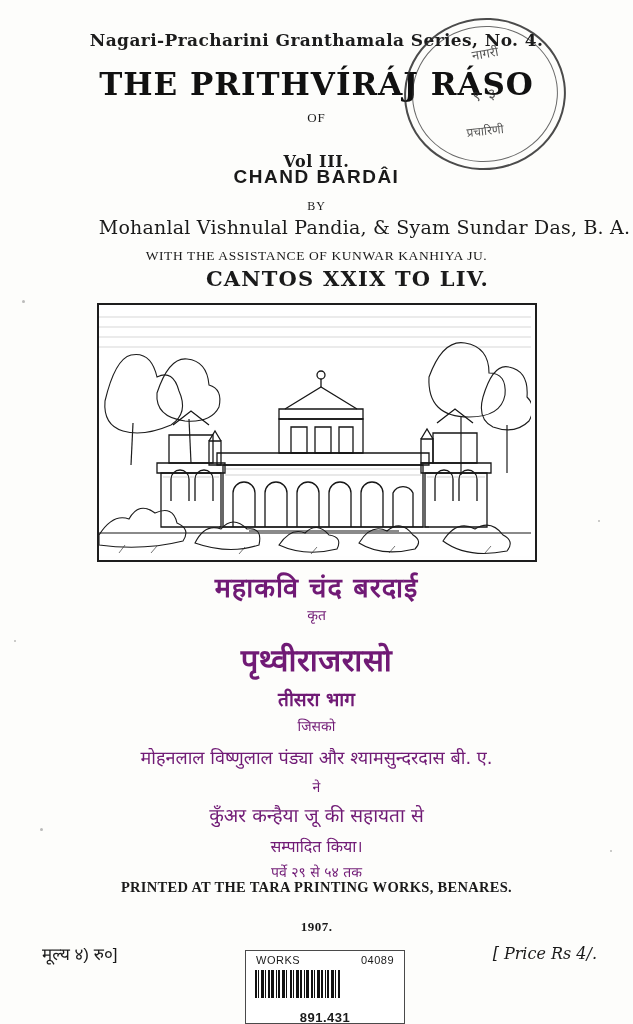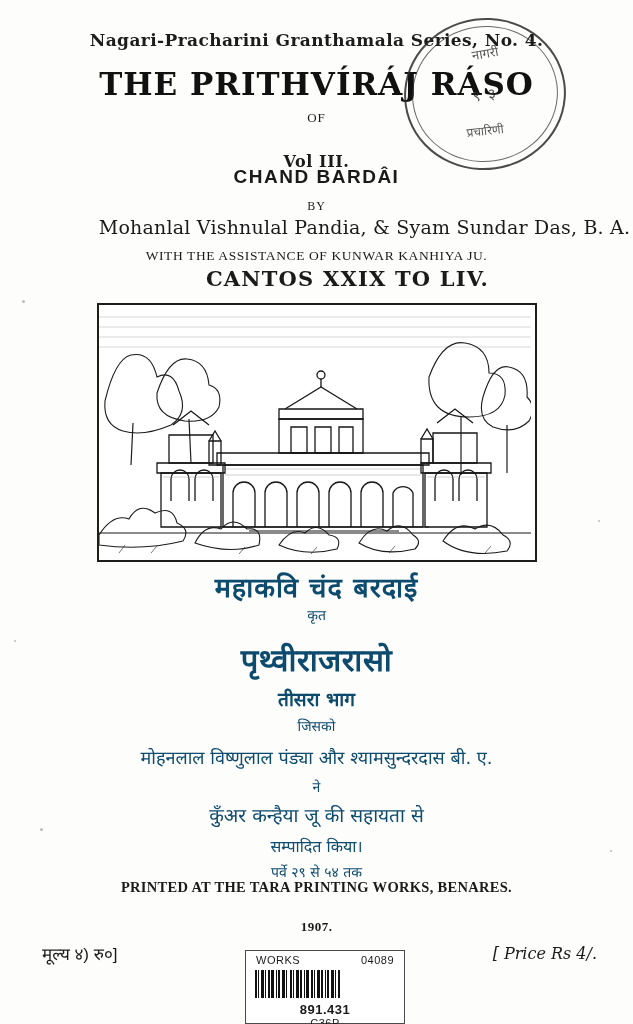--- a/index.html
+++ b/index.html
@@ -191,21 +191,21 @@
     overflow: hidden;
   }
 
   
   .dv {
     position: absolute;
     left: 0;
     width: 100%;
     text-align: center;
     font-family: "DejaVu Sans", sans-serif;
-    color: #0c4a6e;
+    color: #701a75;
   }
   .dv-poet   { top: 568px; font-size: 27px; font-weight: bold; letter-spacing: 1px; }
   .dv-krit   { top: 605px; font-size: 14px; }
   .dv-title  { top: 638px; font-size: 31px; font-weight: bold; letter-spacing: .5px; }
   .dv-part   { top: 686px; font-size: 19px; font-weight: bold; }
   .dv-jisko  { top: 716px; font-size: 14px; }
   .dv-eds    { top: 745px; font-size: 18px; }
   .dv-ne     { top: 777px; font-size: 14px; }
   .dv-assist { top: 802px; font-size: 19px; }
   .dv-comp   { top: 835px; font-size: 16px; }
@@ -273,21 +273,21 @@
     height: 28px;
     display: flex;
     align-items: stretch;
   }
   .bc-bars i { display: block; background: #111; height: 100%; }
   .bc-num {
     text-align: center;
     font-family: "Liberation Sans", sans-serif;
     font-size: 13px;
     font-weight: bold;
-    margin-top: 4px;
+    margin-top: 12px;
     letter-spacing: .5px;
   }
   .bc-sub {
     text-align: center;
     font-family: "Liberation Sans", sans-serif;
     font-size: 11px;
     letter-spacing: .5px;
   }
 </style>
 </head>

